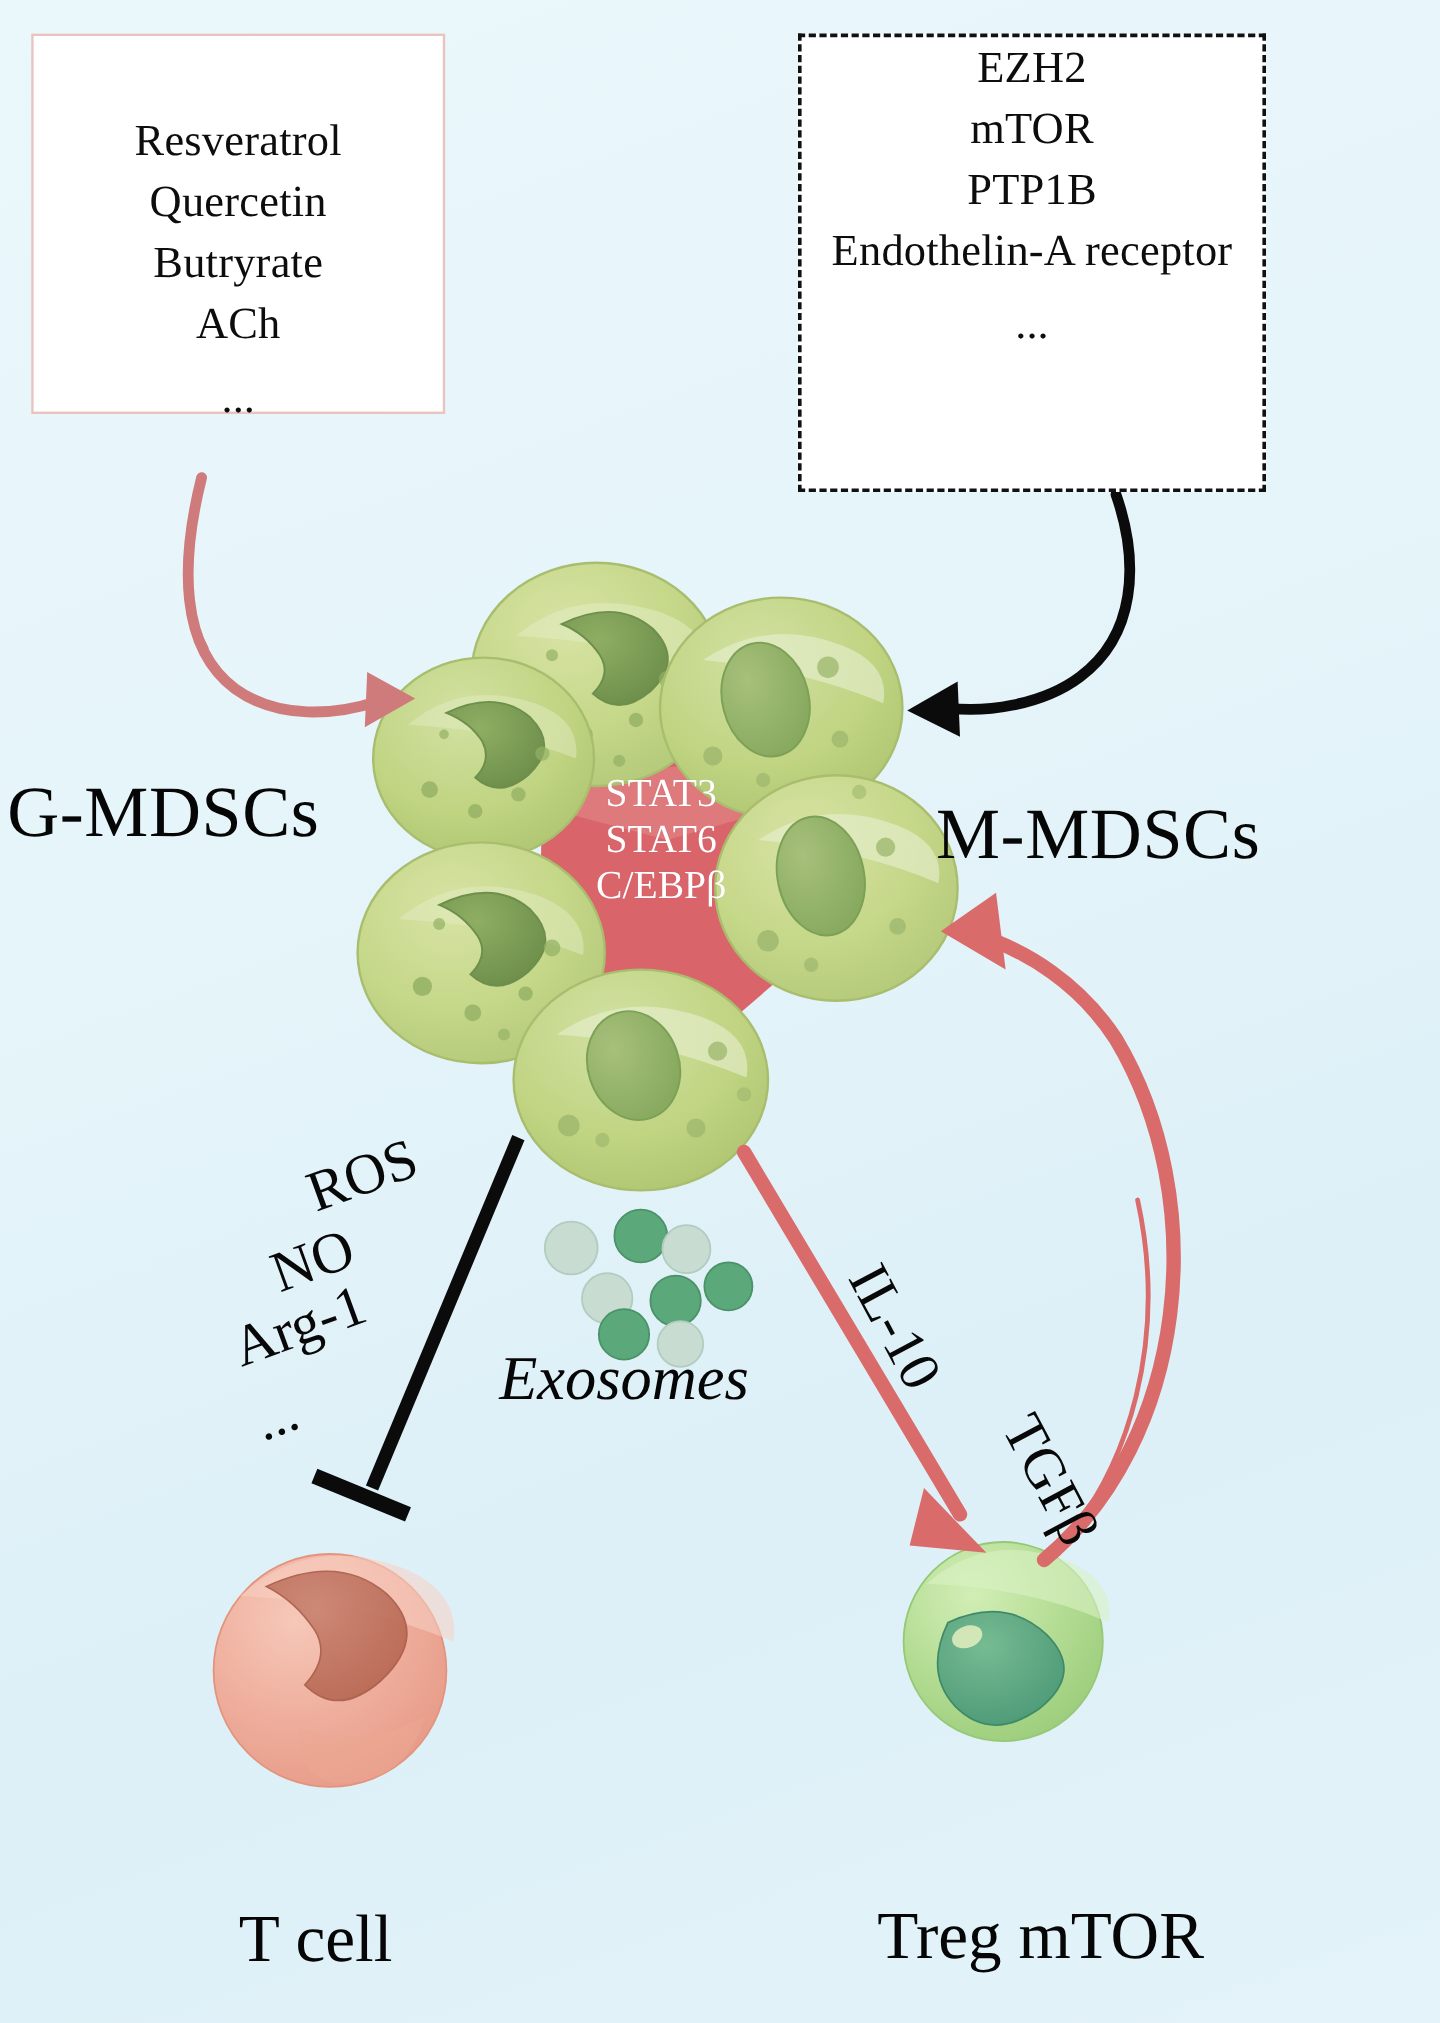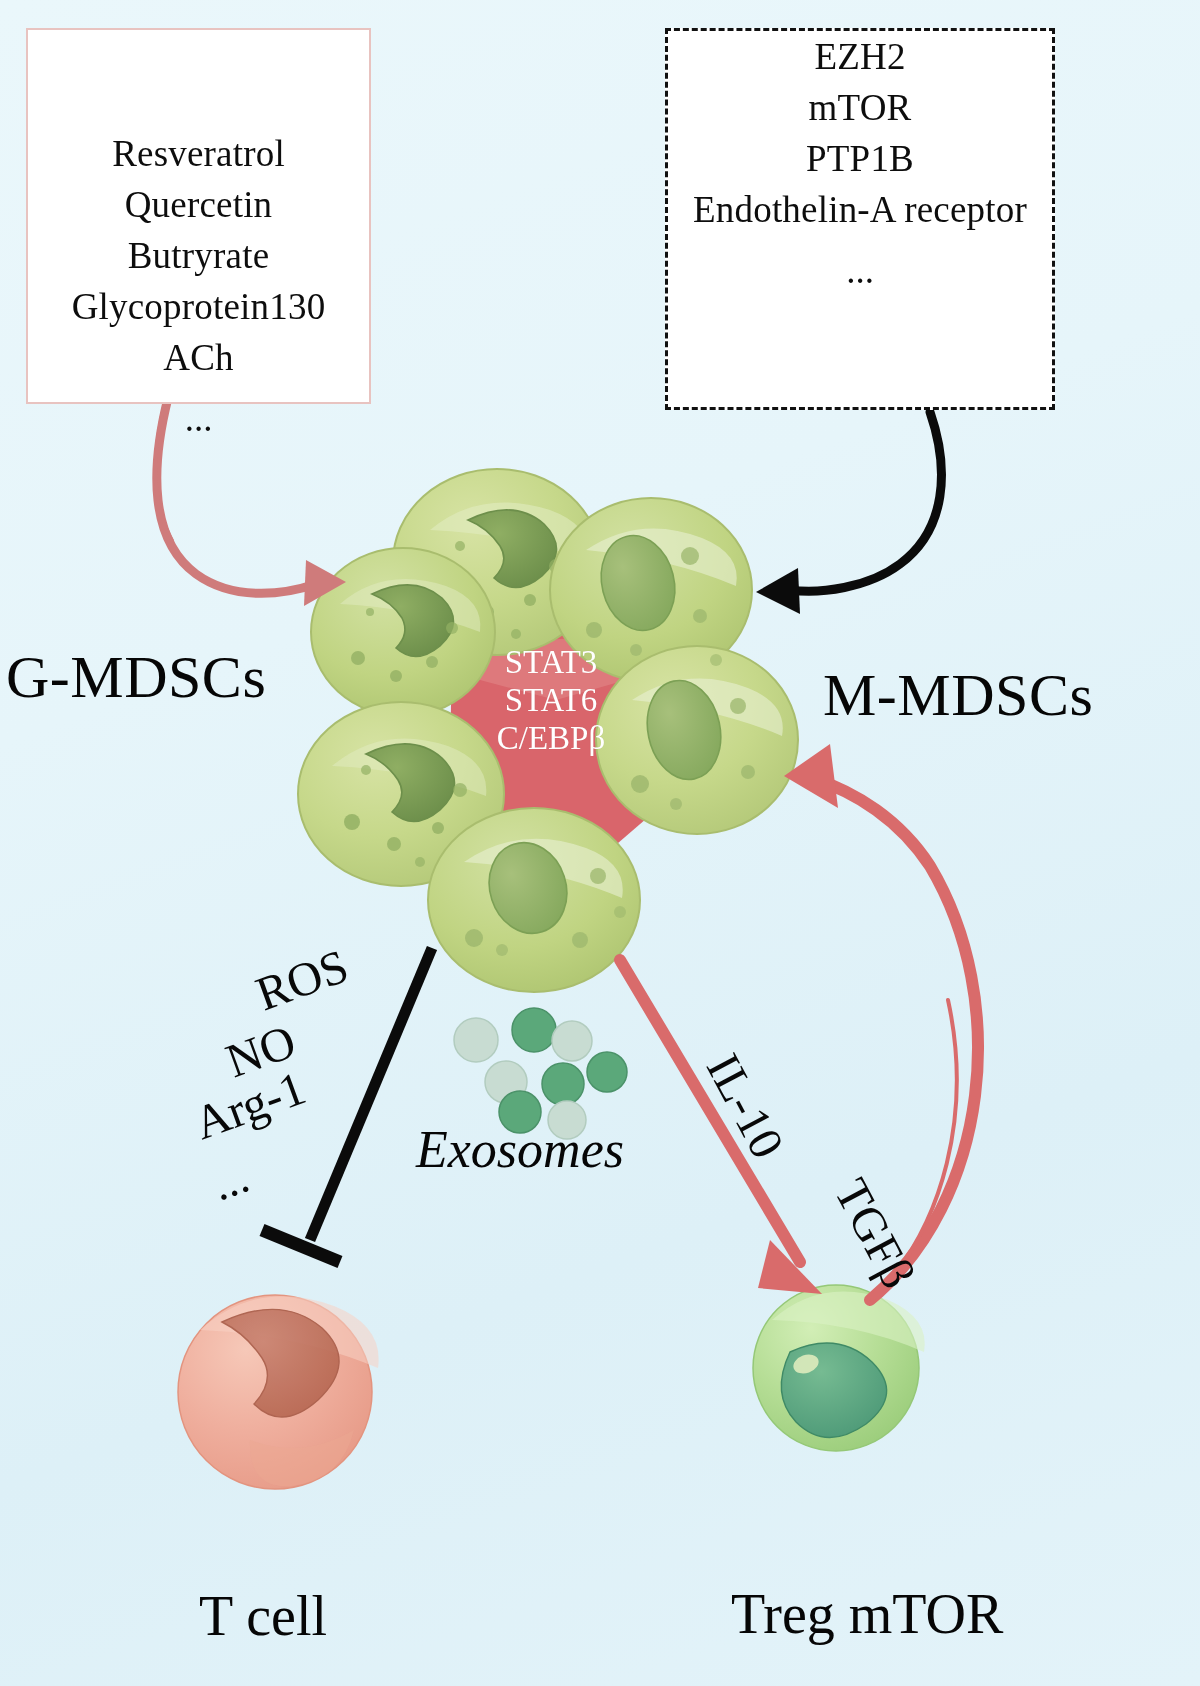--- a/index.html
+++ b/index.html
@@ -24,23 +24,23 @@
   
   .infobox {
     position: absolute;
     background: #ffffff;
     display: flex;
     flex-direction: column;
     align-items: center;
     justify-content: flex-start;
   }
   #box-left {
-    left: 26px; top: 28px; width: 345px; height: 376px;
+    left: 26px; top: 28px; width: 345px; height: 317px;
     border: 2px solid #e8c3c0;
-    padding-top: 98px;
+    padding-top: 62px;
   }
   #box-right {
     left: 665px; top: 28px; width: 390px; height: 382px;
     border: 3px dashed #111111;
   }
   .box-line {
     font-size: 37px;
     line-height: 51px;
     color: #0d0d0d;
     white-space: nowrap;
@@ -50,21 +50,21 @@
 
   
   .side-label {
     position: absolute;
     font-size: 60px;
     color: #060606;
     white-space: nowrap;
     letter-spacing: 0.5px;
   }
   #label-g-mdscs { left: 6px; top: 643px; }
-  #label-m-mdscs { left: 780px; top: 661px; margin-left: 43px; }
+  #label-m-mdscs { left: 780px; top: 661px; }
 
   
   .cell-label {
     position: absolute;
     font-size: 56px;
     color: #060606;
     white-space: nowrap;
   }
   #label-tcell { left: 199px; top: 1584px; }
   #label-treg  { left: 731px; top: 1582px; }
@@ -279,21 +279,20 @@
       <path d="M870,1300 C 990,1200 1010,1000 930,866 C 900,820 856,792 812,778" fill="none" stroke="#d96b6b" stroke-width="12" stroke-linecap="round"></path>
       <path d="M872,1300 C 946,1226 972,1110 948,1000" fill="none" stroke="#d96b6b" stroke-width="4" stroke-linecap="round"></path>
       <path d="M830,744 L784,776 L838,808 Z" fill="#d96b6b"></path>
     </g>
   </svg>
 
   <div class="infobox" id="box-left">
     <div class="box-line">Resveratrol</div>
     <div class="box-line">Quercetin</div>
     <div class="box-line">Butryrate</div>
-    <div class="box-line">Glycoprotein130</div>
     <div class="box-line">ACh</div>
     <div class="box-dots">...</div>
   </div>
 
   <div class="infobox" id="box-right">
     <div class="box-line">EZH2</div>
     <div class="box-line">mTOR</div>
     <div class="box-line">PTP1B</div>
     <div class="box-line">Endothelin-A receptor</div>
     <div class="box-dots">...</div>

